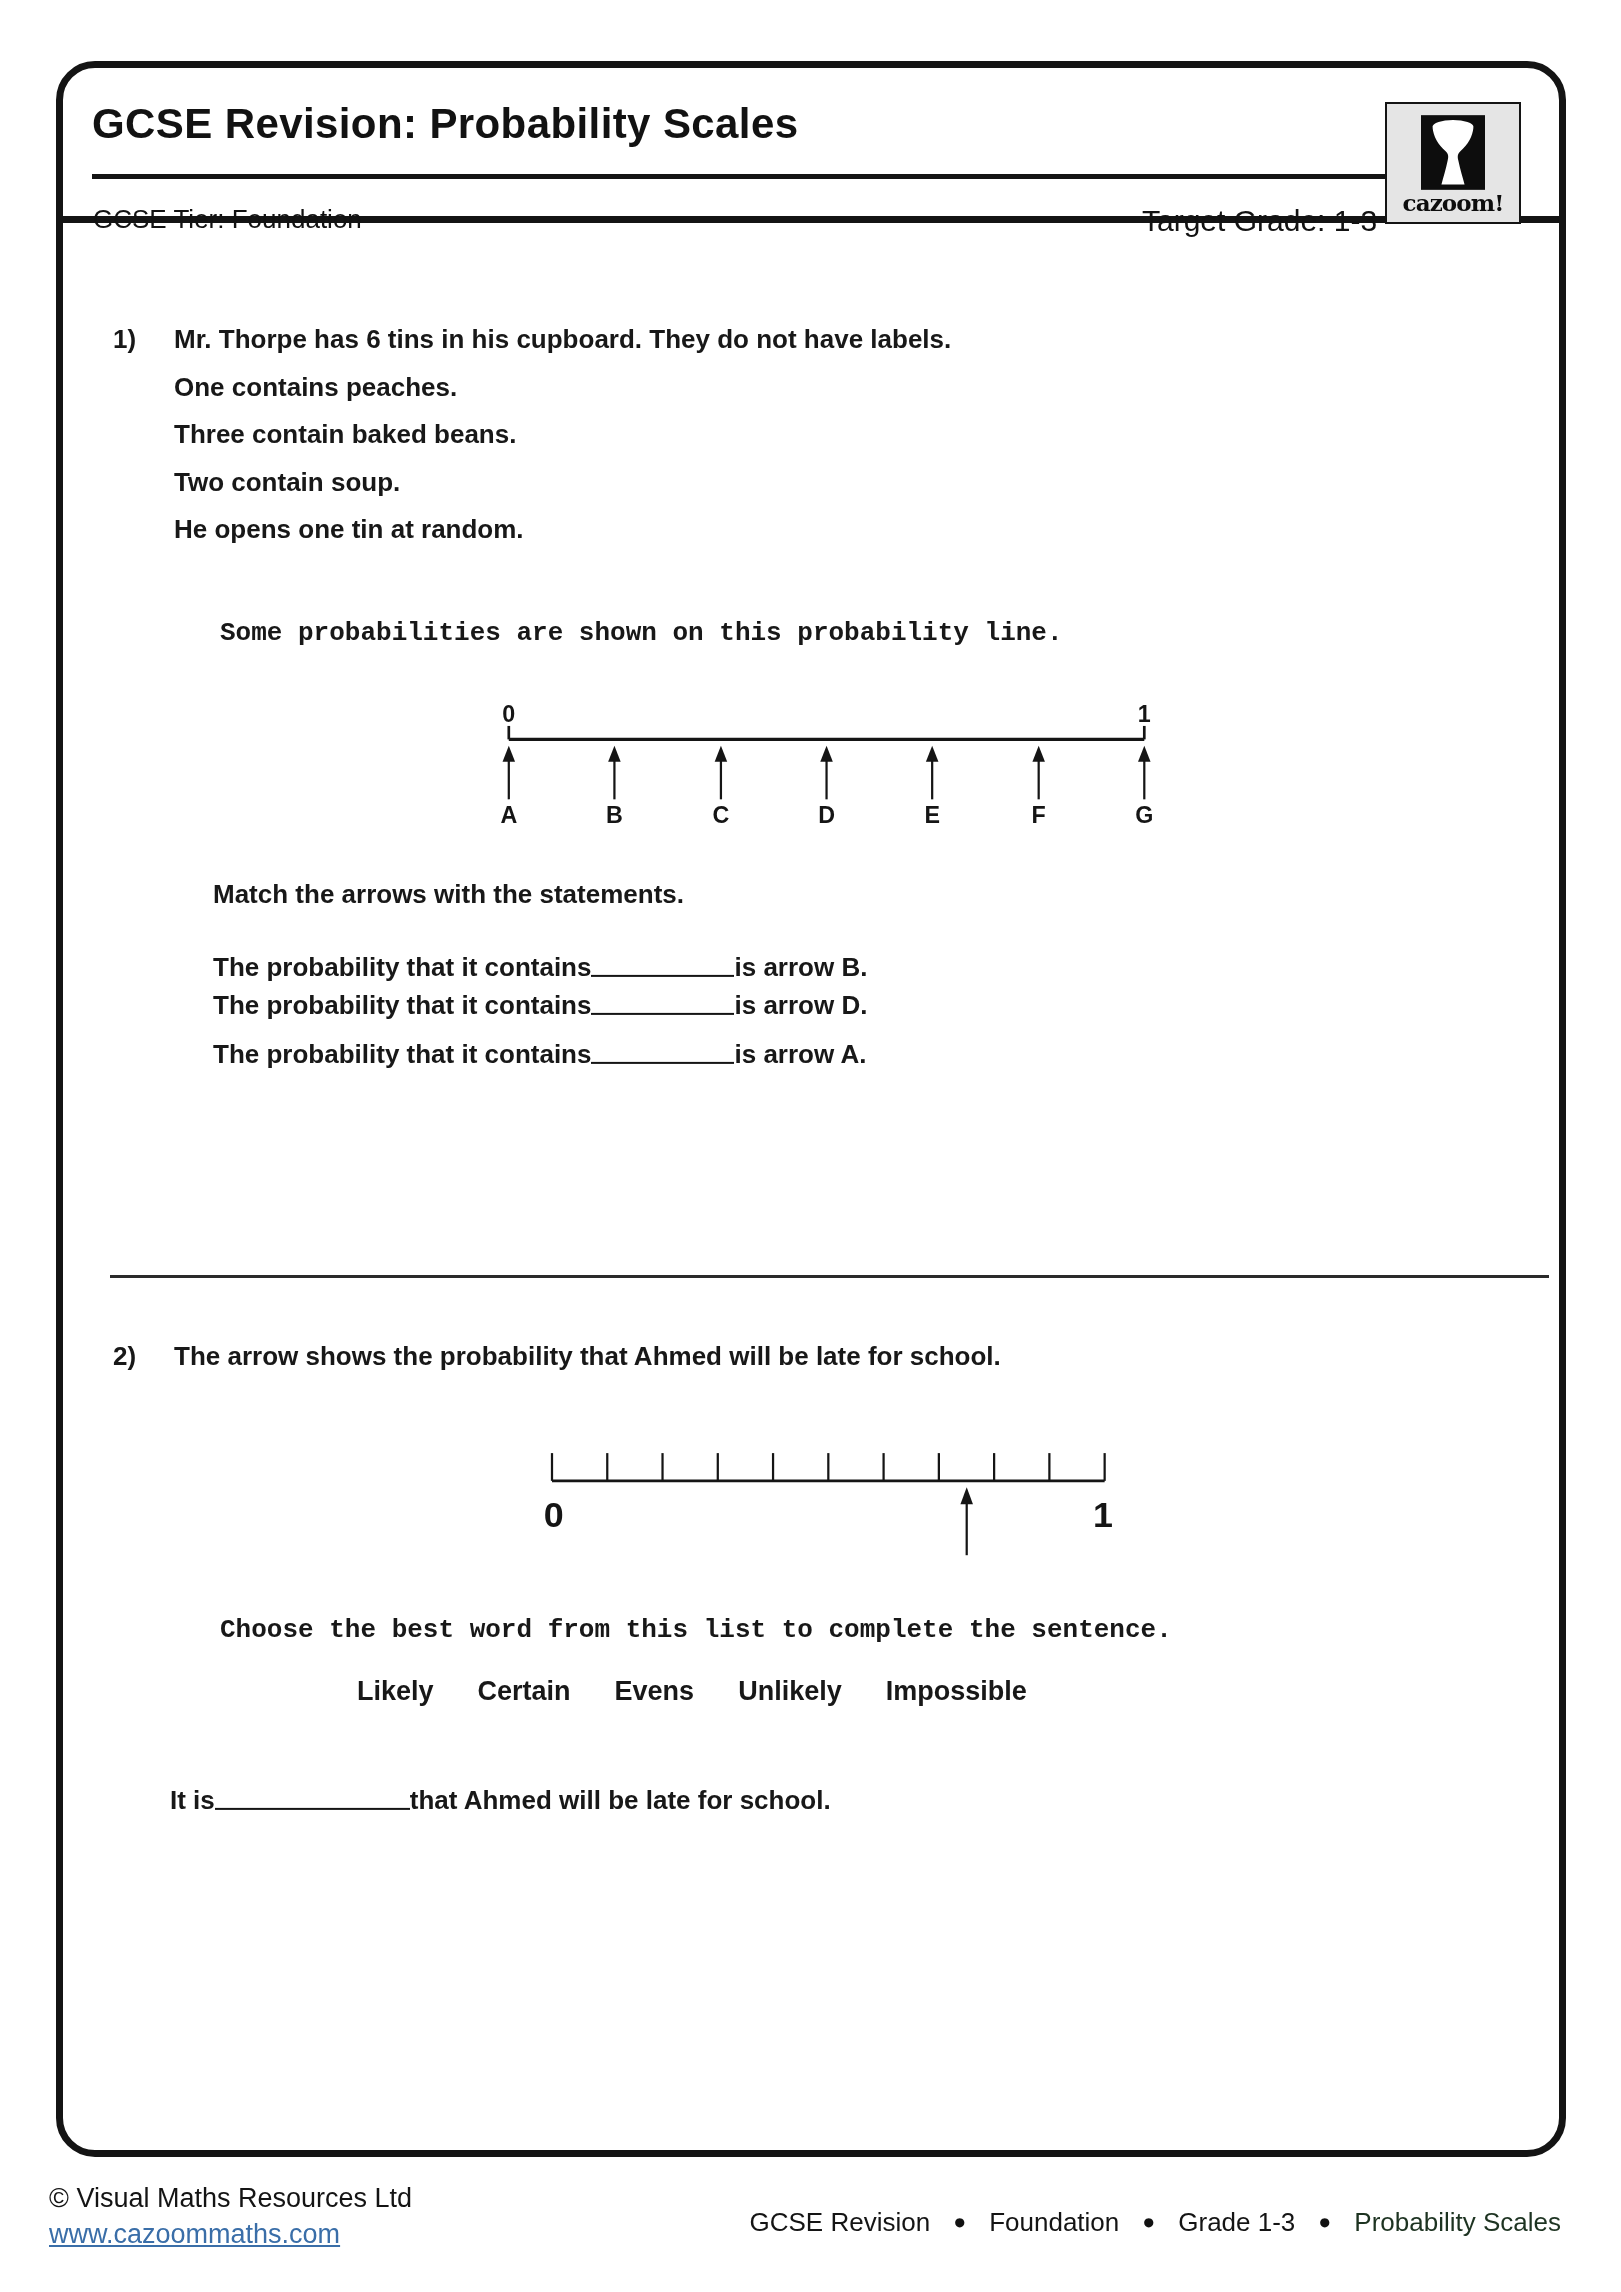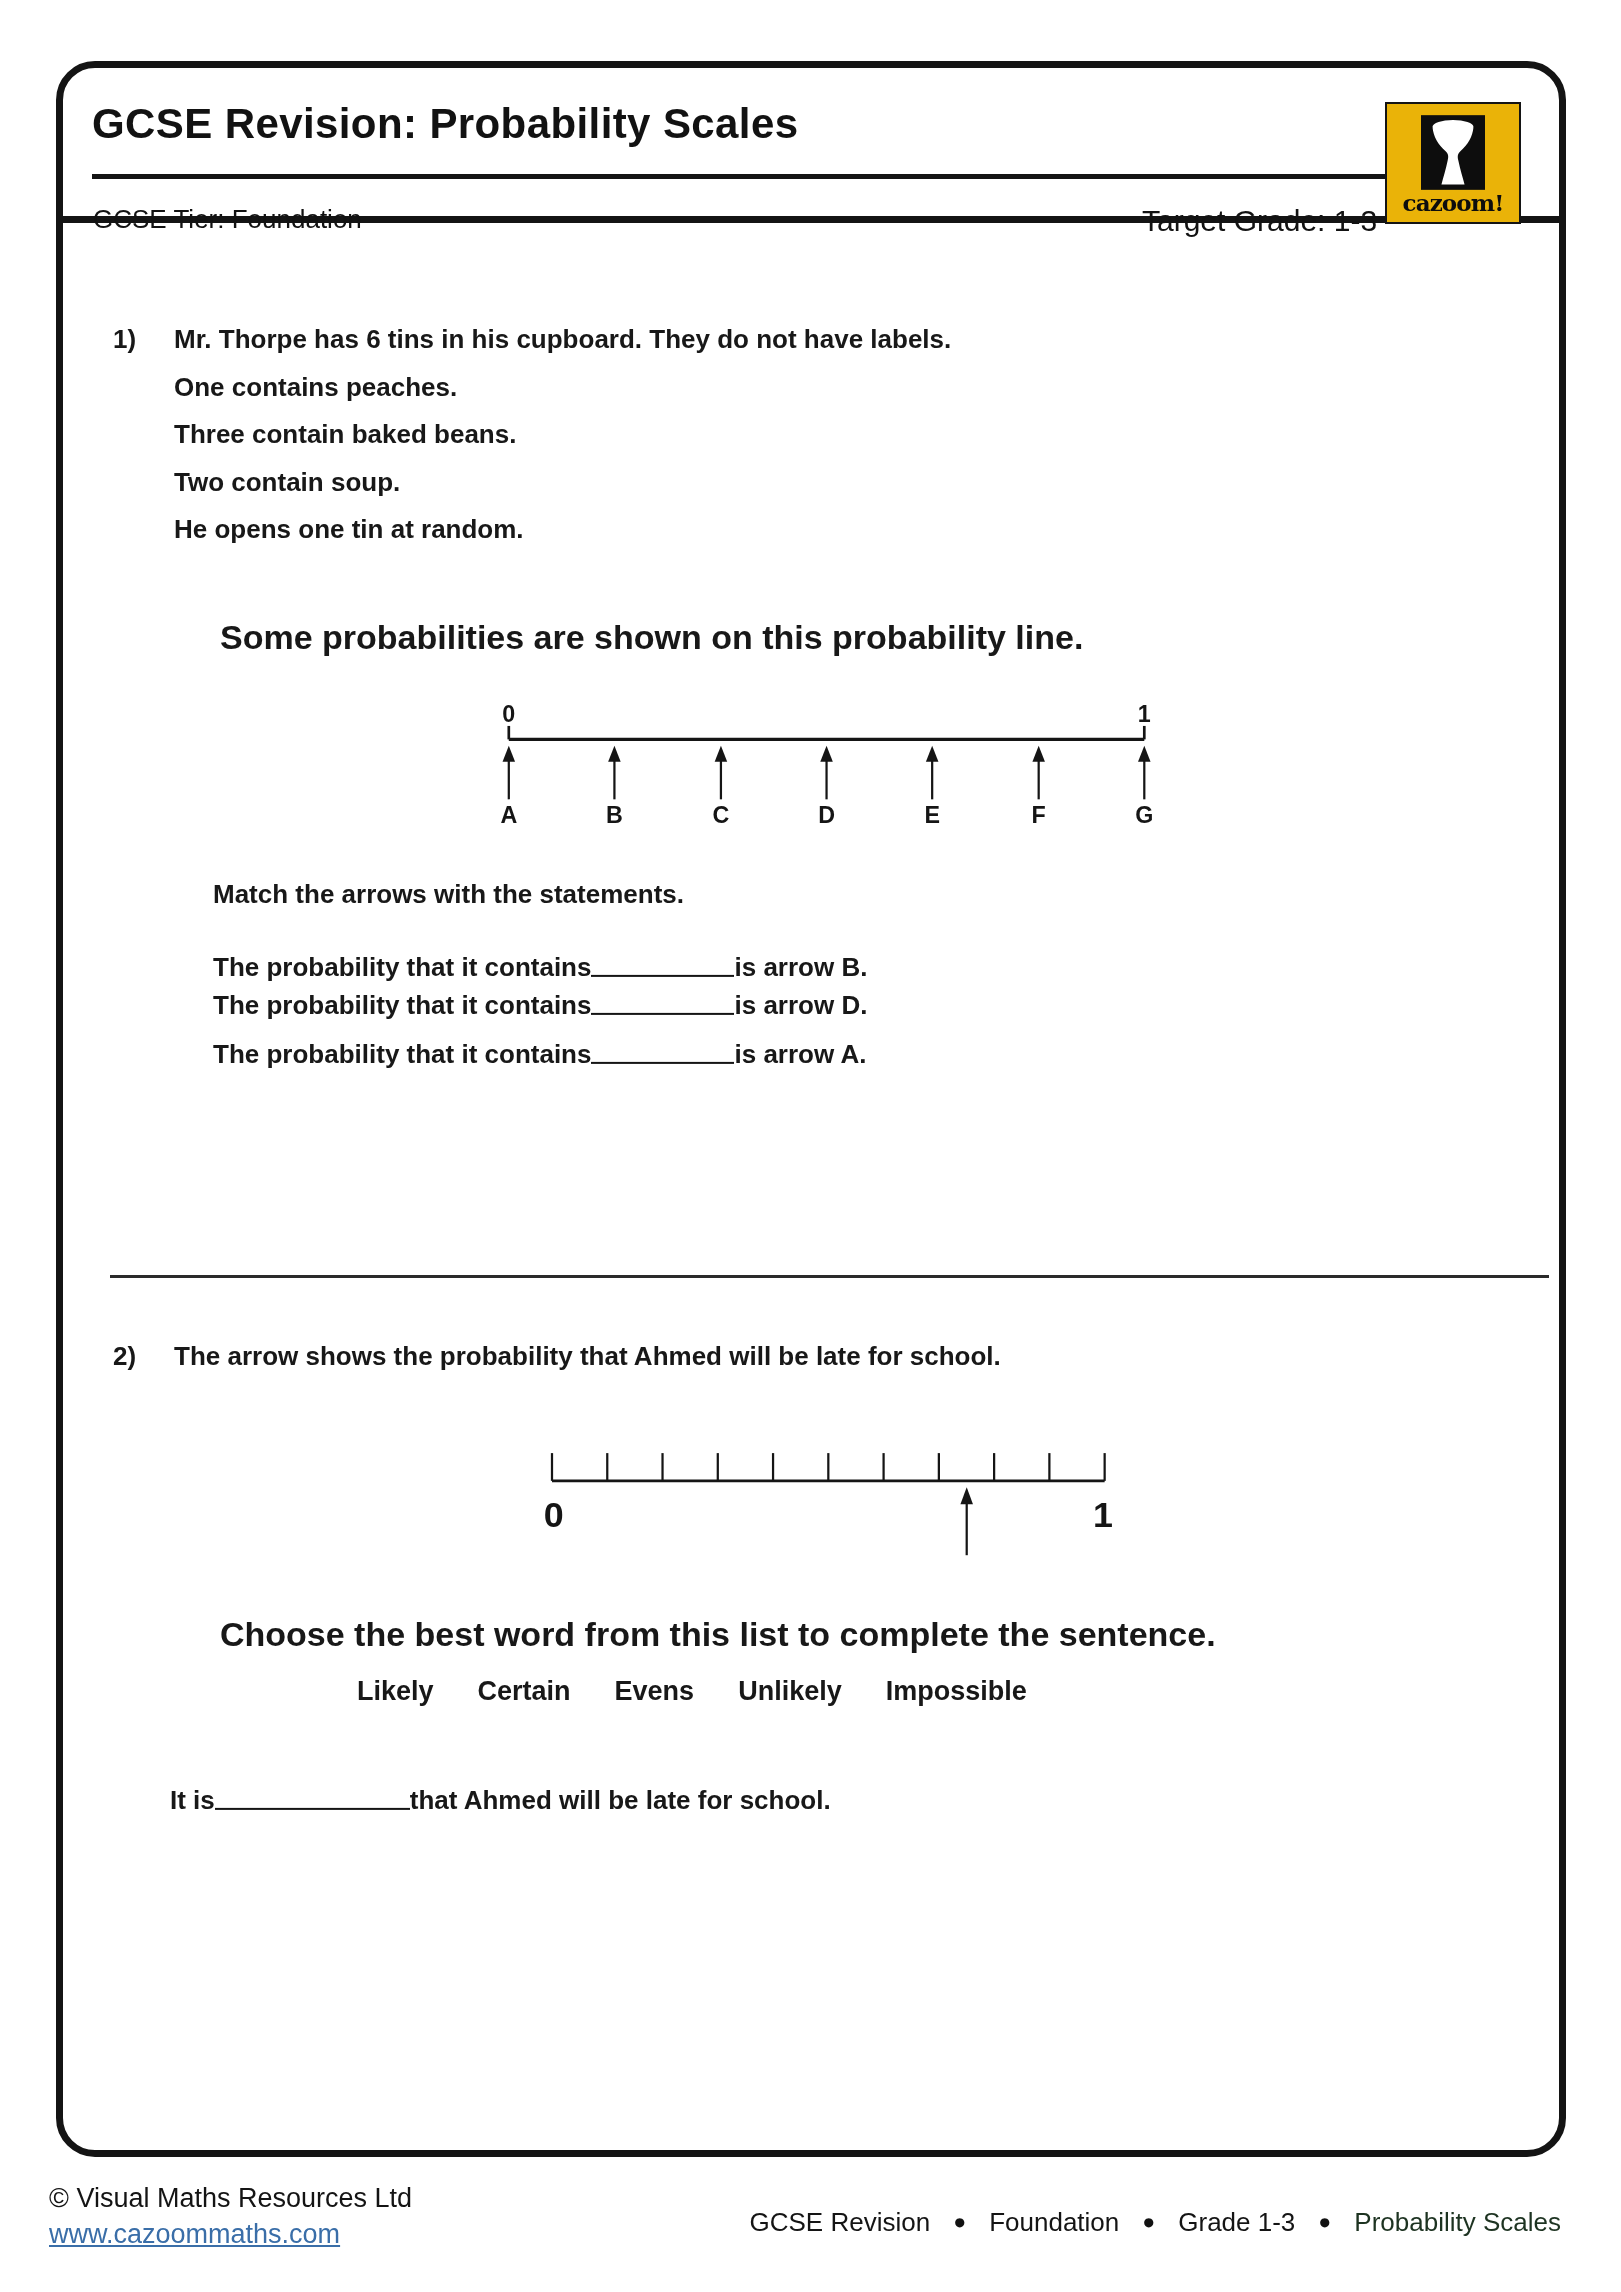--- a/index.html
+++ b/index.html
@@ -17,31 +17,31 @@
   .page-title {
     position:absolute; left:29px; top:32px;
     font-size:42px; font-weight:700; letter-spacing:0.4px; color:#121212;
   }
   .title-underline { position:absolute; left:29px; top:106px; width:1293px; height:4.5px; background:#141414; }
   .tier-label { position:absolute; left:30px; top:136px; font-size:26px; color:#121212; }
   .grade-label { position:absolute; left:1079px; top:136px; font-size:30px; color:#121212; }
   
   .logo-box {
     position:absolute; right:38px; top:34px; width:136px; height:122px;
-    border:2.7px solid #141414; background:#eab308; text-align:center;
+    border:2.7px solid #141414; background:#e5e5e5; text-align:center;
   }
   .logo-drum { display:block; margin:10.7px auto 0 auto; }
   .logo-text { font-family:"DejaVu Serif", serif; font-weight:700; font-size:23px; letter-spacing:-0.9px; color:#0d0d0d; line-height:25px; }
   
   .qblock { position:absolute; font-weight:700; font-size:26px; color:#181818; }
   .qrow { display:flex; }
   .qnum { width:61px; flex:none; }
   .qline { margin-bottom:21.5px; line-height:26px; }
   .indent { margin-left:61px; }
-  .caption { position:absolute; left:157px; font-weight:700; font-size:34px; color:#181818; }
+  .caption { position:absolute; left:157px; font-weight:700; font-size:26px; color:#181818;font-family:Liberation Mono, monospace; }
   .blank { display:inline-block; width:143px; border-bottom:2.7px solid #151515; transform:translateY(0.9px); }
   .blank-wide { width:195px; }
   .stmt { position:absolute; left:150px; font-weight:700; font-size:26px; color:#181818; white-space:nowrap; }
   .section-divider { position:absolute; left:47px; top:1207px; width:1439px; height:2.7px; background:#2a2a2a; }
   .word-list { position:absolute; left:294px; top:1608px; display:flex; gap:44px; font-weight:700; font-size:27px; color:#181818; }
   
   .copyright { position:absolute; left:49px; top:2183px; font-size:27px; color:#141414; }
   .website { position:absolute; left:49px; top:2219px; font-size:27px; color:#3a6ea8; text-decoration:underline; }
   .breadcrumb { position:absolute; right:61px; top:2207px; display:flex; align-items:center; gap:23px; font-size:26px; color:#141414; }
   .breadcrumb .bullet { font-size:21.5px; color:#111; }

